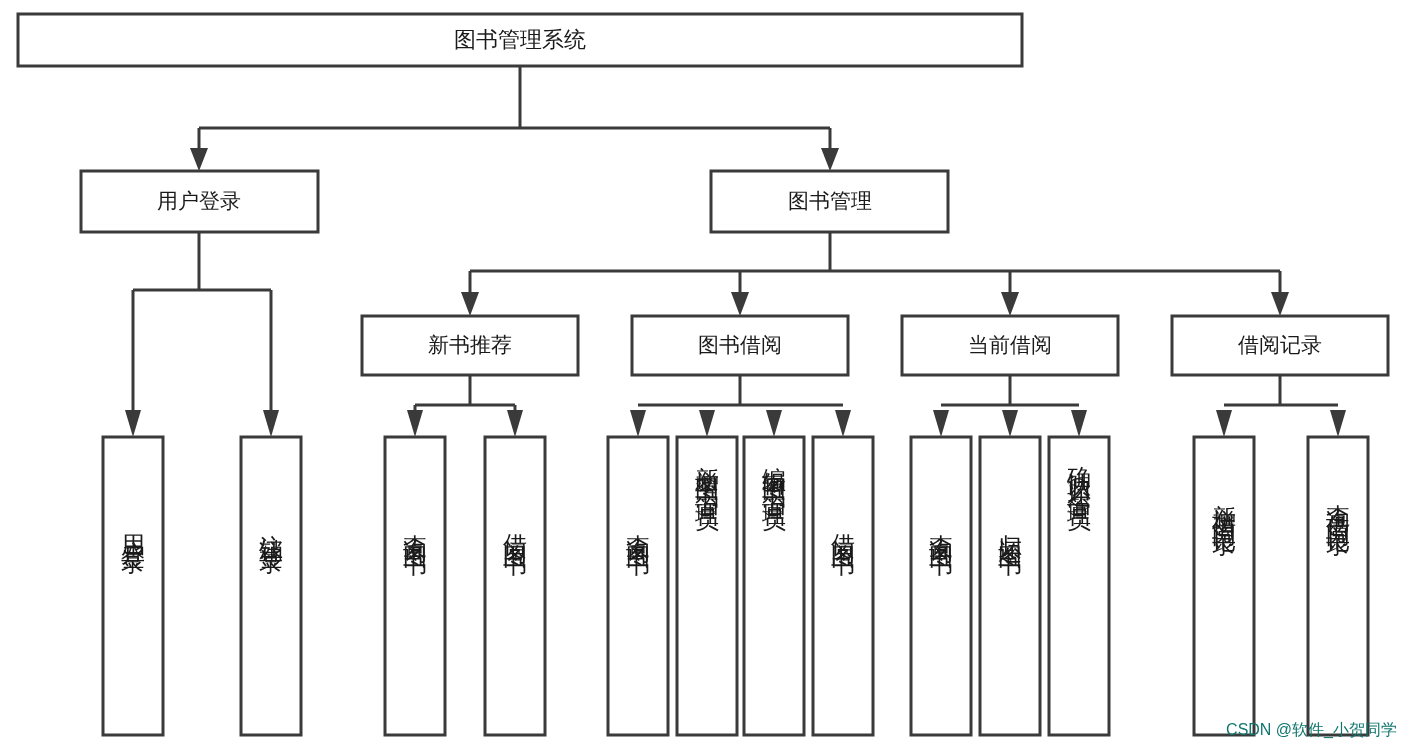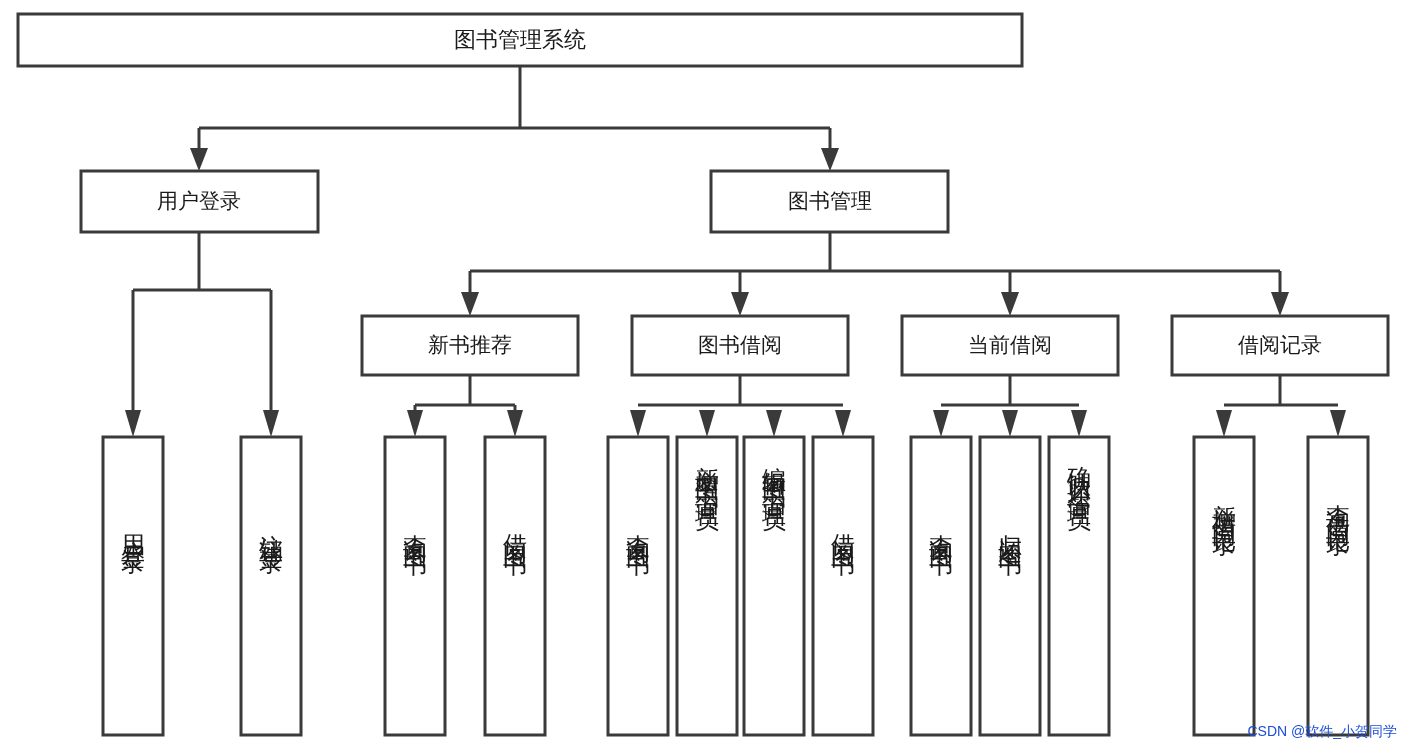--- a/index.html
+++ b/index.html
@@ -69,22 +69,22 @@
     line-height: 1;
     letter-spacing: 6px;
     color: #1a1a1a;
     white-space: nowrap;
   }
   .watermark {
     position: absolute;
     right: 8px;
     bottom: 6px;
     font-family: "Liberation Sans", "DejaVu Sans", sans-serif;
-    font-size: 14px;
-    color: #1d4ed8;
+    font-size: 16px;
+    color: #0f766e;
     white-space: nowrap;
     pointer-events: none;
   }
 </style>
 </head>
 <body>
 
 <div id="diagram-root">
 
   <svg class="diagram-canvas" viewBox="0 0 1405 747" xmlns="http://www.w3.org/2000/svg">

